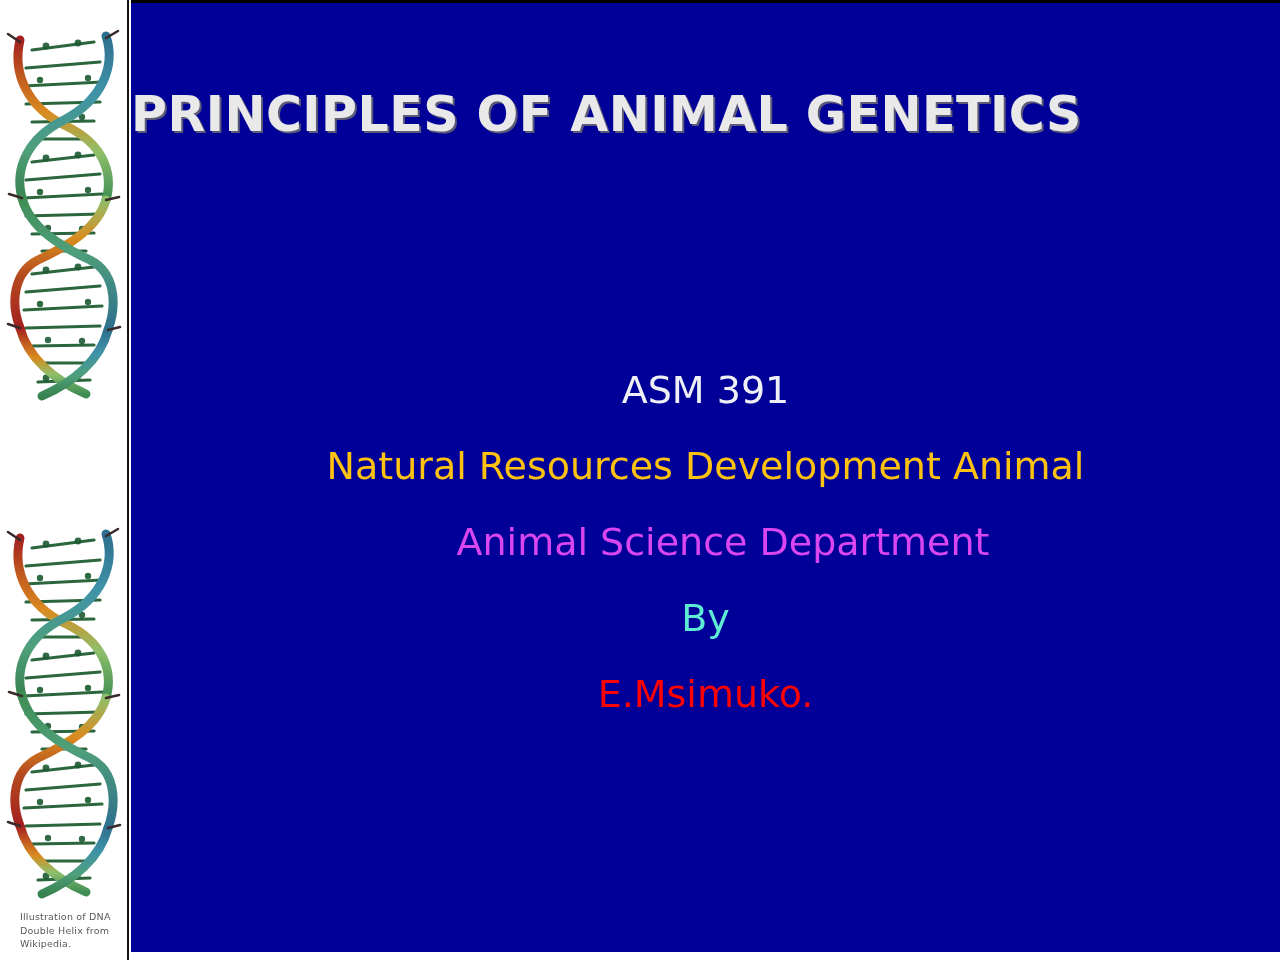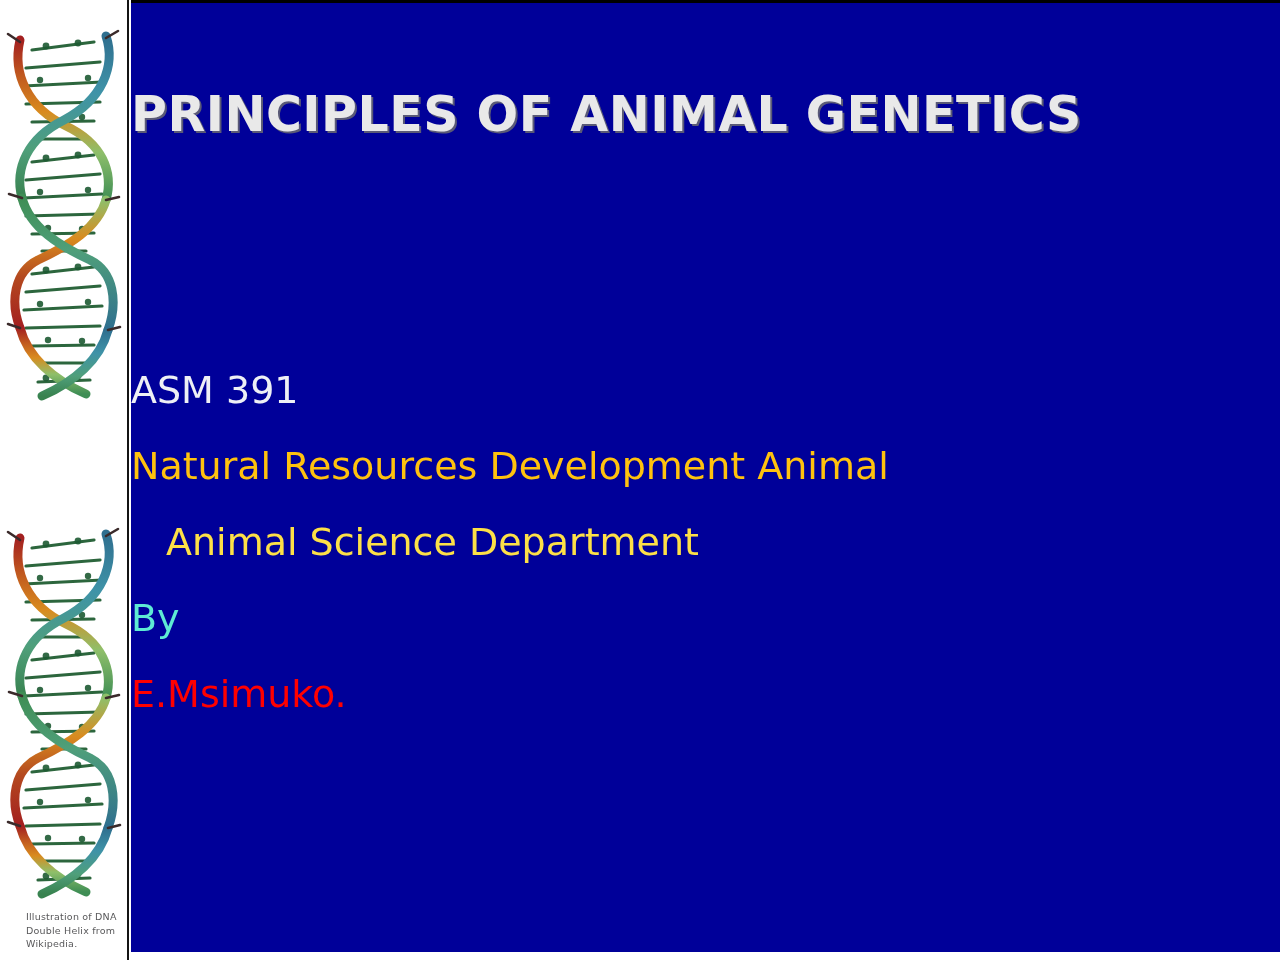--- a/index.html
+++ b/index.html
@@ -41,21 +41,21 @@
     width: 130px;
     height: 390px;
   }
   #dna-figure-top  { top: 22px; }
   #dna-figure-bottom { top: 520px; }
 
   .dna-figure svg { display: block; width: 100%; height: 100%; }
 
   #dna-caption {
     position: absolute;
-    left: 26px;
+    left: 20px;
     top: 910px;
     width: 112px;
     font-family: "DejaVu Sans", sans-serif;
     font-size: 9.5px;
     line-height: 13.5px;
     color: #58585a;
     letter-spacing: 0.2px;
   }
 
   
@@ -94,31 +94,32 @@
     color: #e9e9e9;
     text-shadow: 2px 2px 0 #5a5a76;
     white-space: nowrap;
   }
 
   #subtitle-block {
     position: absolute;
     left: 0;
     top: 352px;
     width: 1149px;
+    text-align: center;
   }
 
   .subtitle-line {
     font-family: "DejaVu Sans", sans-serif;
     font-size: 38px;
     line-height: 76px;
     white-space: nowrap;
   }
   .subtitle-line.course-code { color: #eef0f5; }
   .subtitle-line.college     { color: #ffc20e; }
-  .subtitle-line.department  { color: #fde047; padding-left: 35px; }
+  .subtitle-line.department  { color: #d946ef; padding-left: 35px; }
   .subtitle-line.byline      { color: #5eead4; }
   .subtitle-line.author      { color: #ff0000; }
 </style>
 </head>
 <body>
 
 <div id="slide">
 
   <div id="sidebar">
 

